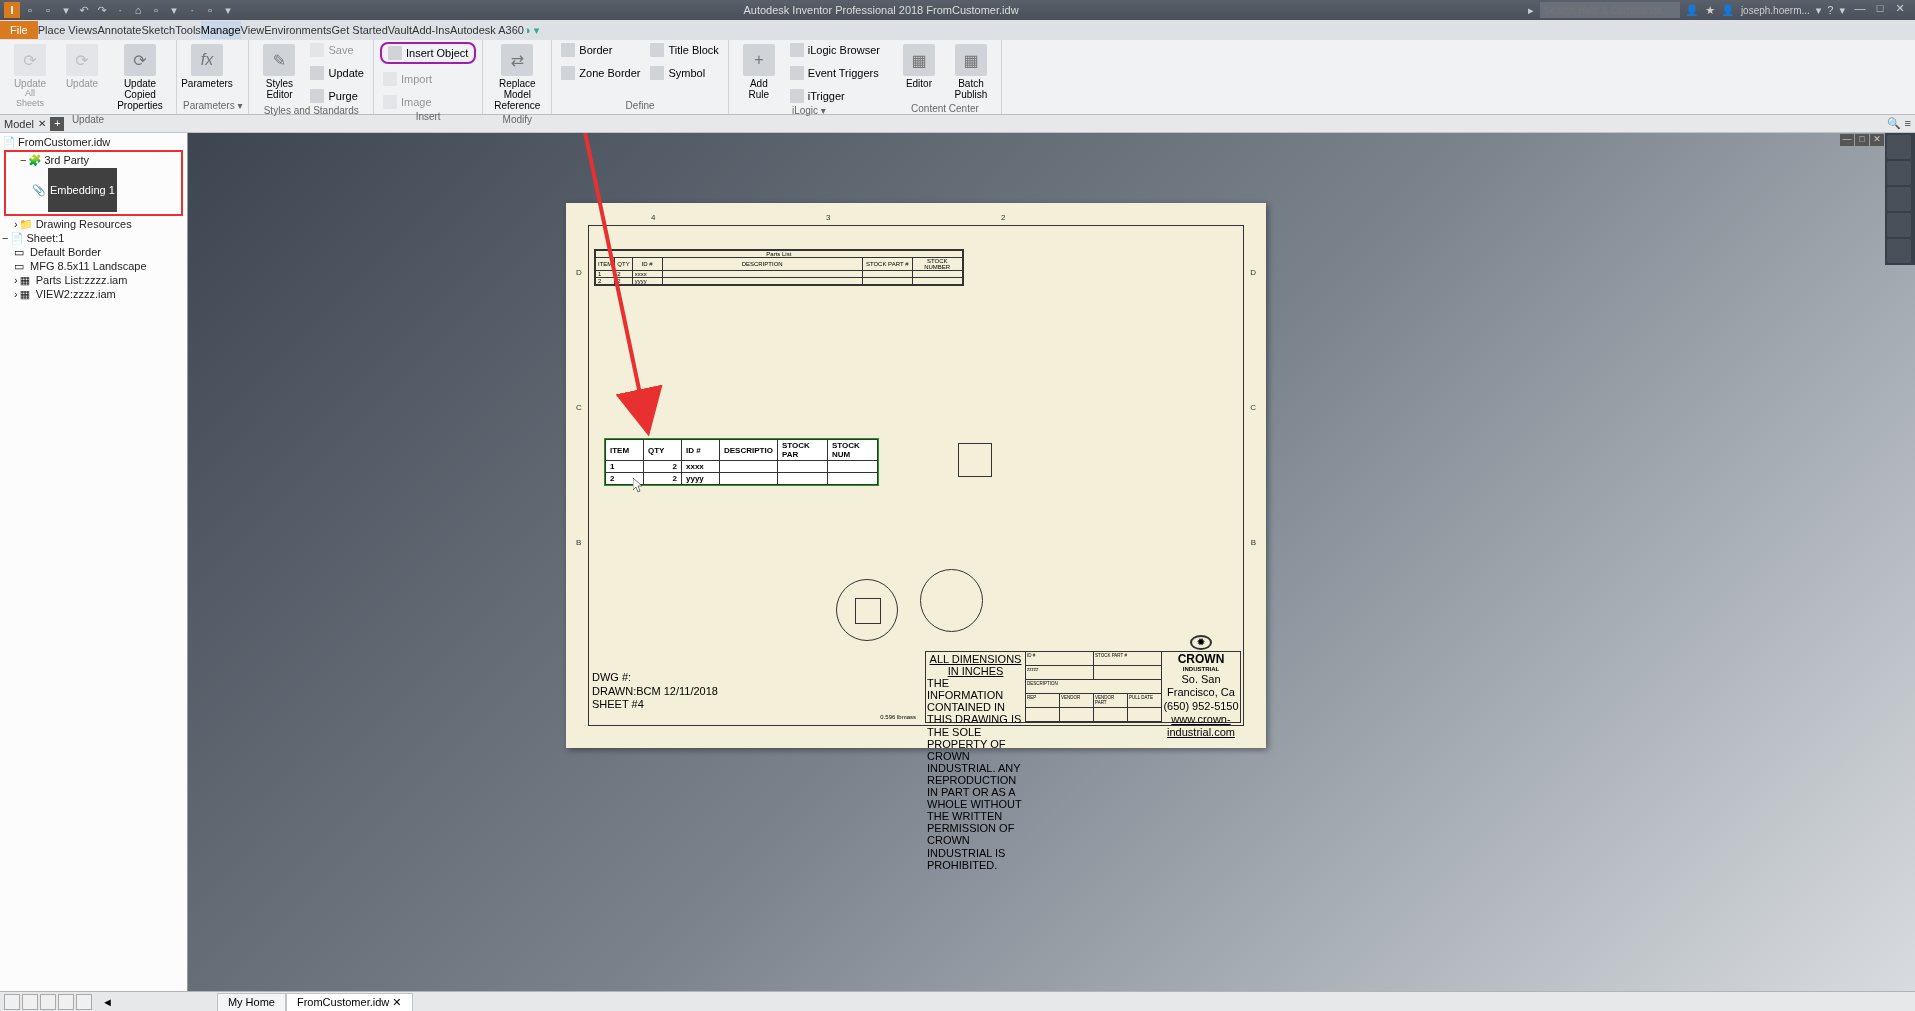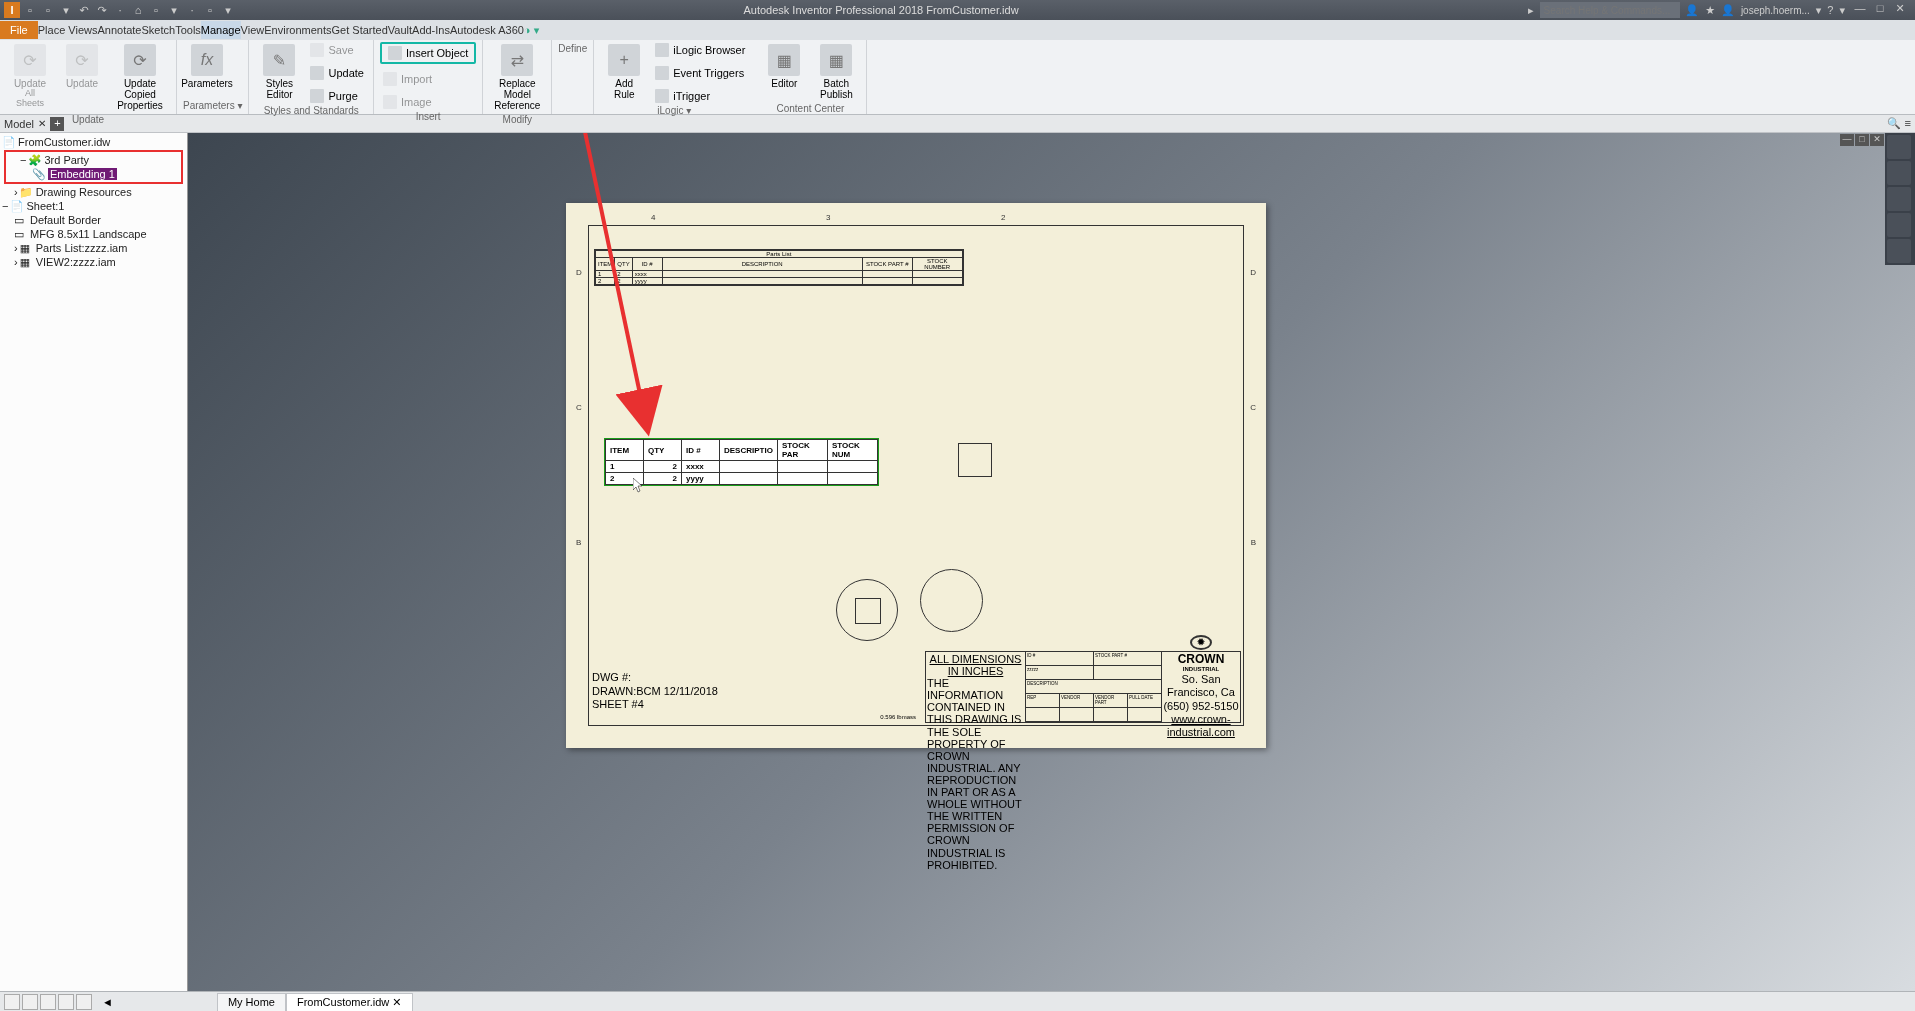--- a/index.html
+++ b/index.html
@@ -21,34 +21,34 @@
 .ribbon-group{border-right:1px solid #d0d3d7;padding:2px 6px;display:flex;flex-direction:column;justify-content:space-between}
 .ribbon-label{text-align:center;font-size:10px;color:#666;padding:1px 0}
 .ribbon-items{display:flex;gap:4px;flex:1;align-items:flex-start}
 .big-btn{display:flex;flex-direction:column;align-items:center;padding:2px 4px;text-align:center;width:48px}
 .big-btn .icn{width:32px;height:32px;background:#d0d4d8;border-radius:2px;margin-bottom:2px;display:flex;align-items:center;justify-content:center;font-size:16px;color:#777}
 .big-btn span{font-size:10px;line-height:1.1}
 .sm-list{display:flex;flex-direction:column;gap:7px}
 .sm-btn{display:flex;align-items:center;gap:4px;padding:1px 3px;font-size:10px}
 .sm-btn .si{width:14px;height:14px;background:#d0d4d8;border-radius:1px}
 .disabled{opacity:.4}
-.highlight-red{border:2px solid #14b8a6;border-radius:2px}
+.highlight-red{border:2px solid #a21caf;border-radius:8px}
 .panel-bar{height:18px;background:#e6e8ea;border-bottom:1px solid #c0c3c7;display:flex;align-items:center;padding:0 4px;font-size:10px;color:#333}
 .panel-bar .close-x{margin-left:4px;font-size:10px}
 .panel-bar .plus{background:#555;color:#fff;width:14px;height:14px;text-align:center;margin-left:4px}
 .panel-bar-right{margin-left:auto;display:flex;gap:4px}
 .workspace{display:flex;height:calc(100% - 153px)}
 .browser{width:188px;background:#fcfcfc;border-right:1px solid #999;overflow:hidden}
 .tree{padding:2px;font-size:11px;color:#222}
 .tree-item{display:flex;align-items:center;gap:2px;padding:1px 0}
 .tree-item .ti{width:14px;height:12px;display:inline-block}
 .indent1{padding-left:12px}
 .indent2{padding-left:24px}
 .sel-box{border:2px solid #e83030;padding:1px 2px;margin:1px 2px}
-.sel-highlight{background:#701a75;color:#fff;padding:0 2px}
+.sel-highlight{background:#404040;color:#fff;padding:16px 2px}
 .canvas{flex:1;background:linear-gradient(135deg,#3d4650 0%,#7a828c 50%,#d8dce0 100%);position:relative;overflow:hidden}
 .viewport-ctrl{position:absolute;top:0;right:0;width:30px;background:#3a4049;padding:2px;display:flex;flex-direction:column;gap:2px}
 .vc-btn{width:24px;height:24px;background:#4a5059;border-radius:2px}
 .viewport-tiny{position:absolute;top:0;right:30px;display:flex;gap:1px;padding:1px}
 .vt-btn{width:14px;height:12px;background:#555;color:#ccc;font-size:9px;text-align:center}
 .sheet{position:absolute;left:378px;top:70px;width:700px;height:545px;background:#f3efd9;box-shadow:2px 2px 6px rgba(0,0,0,.4)}
 .sheet-border{position:absolute;left:22px;top:22px;right:22px;bottom:22px;border:1px solid #333}
 .ruler-mark{position:absolute;font-size:8px;color:#333}
 .parts-table{position:absolute;left:28px;top:46px;border:1px solid #333;font-size:6px}
 .parts-table table{border-collapse:collapse}
@@ -205,20 +205,42 @@
   <div class="ribbon-group">
     <div class="ribbon-items">
       <div class="big-btn" style="width:56px">
           <div class="icn">⇄</div>
           <span>Replace Model Reference</span>
         </div>
     </div>
     <div class="ribbon-label">Modify</div>
   </div>
   <div class="ribbon-group">
+    <div class="ribbon-items">
+      <div class="sm-list">
+        <div class="sm-btn">
+            <span class="si"></span>
+            <span>Border</span>
+          </div>
+        <div class="sm-btn">
+            <span class="si"></span>
+            <span>Zone Border</span>
+          </div>
+      </div>
+      <div class="sm-list">
+        <div class="sm-btn">
+            <span class="si"></span>
+            <span>Title Block</span>
+          </div>
+        <div class="sm-btn">
+            <span class="si"></span>
+            <span>Symbol</span>
+          </div>
+      </div>
+    </div>
     <div class="ribbon-label">Define</div>
   </div>
   <div class="ribbon-group" style="border-right:none">
     <div class="ribbon-items">
       <div class="big-btn">
           <div class="icn">+</div>
           <span>Add Rule</span>
         </div>
       <div class="sm-list">
         <div class="sm-btn">

